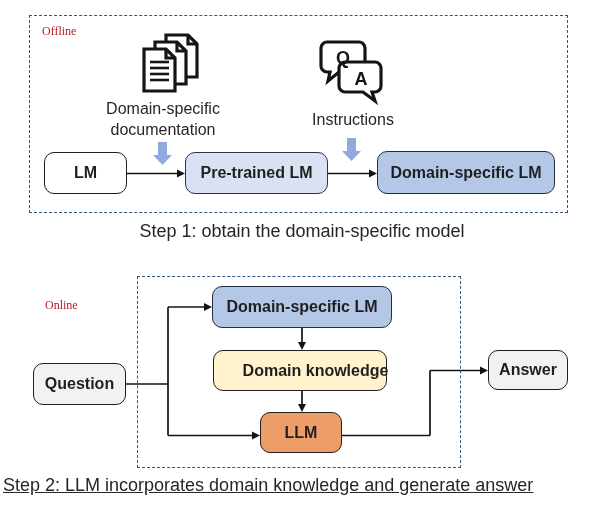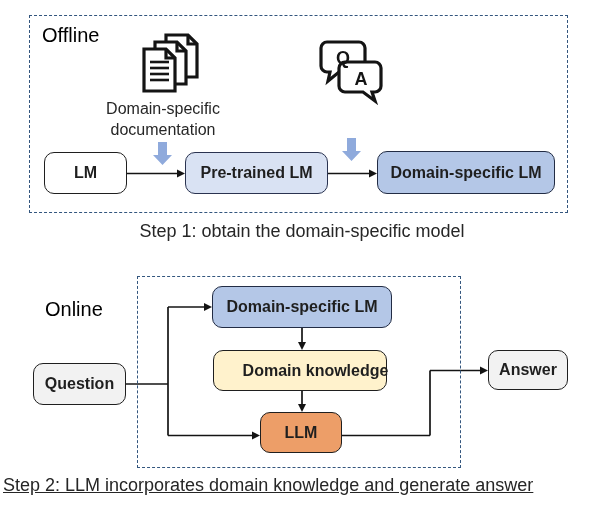--- a/index.html
+++ b/index.html
@@ -3,21 +3,21 @@
 <meta charset="utf-8">
 <style>
   html,body{margin:0;padding:0;background:#ffffff;}
   #canvas{
     position:relative;width:604px;height:514px;background:#ffffff;
     font-family:"Liberation Sans", sans-serif;color:#1f1f1f;overflow:hidden;
   }
   .dashed-panel{
     position:absolute;border:1.5px dashed #33567e;background:transparent;
   }
-  .mode-label{position:absolute;font-size:20px;color:#000000;}
+  .mode-label{position:absolute;font-size:12px;color:#b91c1c;font-family:Liberation Serif, serif;}
   .node{
     position:absolute;display:flex;align-items:center;justify-content:center;
     border:1.6px solid #1f1f1f;border-radius:10px;font-size:16px;color:#1f1f1f;
     box-sizing:border-box;background:#fff;text-align:center;white-space:nowrap;font-weight:bold;
   }
   .node.blue-light{background:#D9E2F3;border-color:#2a3350;}
   .node.blue{background:#B4C7E7;border-color:#222c44;}
   .node.yellow{background:#FFF2CC;border-color:#1f1f1f;padding-left:31px;}
   .node.orange{background:#ED9E68;border-color:#1f1f1f;}
   .node.gray{background:#F2F2F2;border-color:#1f1f1f;}
@@ -97,20 +97,21 @@
     <svg width="70" height="68" viewBox="0 0 70 68">
       <g stroke="#141414" stroke-width="3.2" fill="#ffffff">
         <path d="M10,4 h32 a6,6 0 0 1 6,6 v18 a6,6 0 0 1 -6,6 h-20 l-11,9 2,-9 h-3 a6,6 0 0 1 -6,-6 v-18 a6,6 0 0 1 6,-6 z"></path>
         <path d="M28,24 h30 a6,6 0 0 1 6,6 v18 a6,6 0 0 1 -6,6 h-3 l3,9 -12,-9 h-18 a6,6 0 0 1 -6,-6 v-18 a6,6 0 0 1 6,-6 z"></path>
       </g>
       <text x="26" y="26" text-anchor="middle" font-size="18" font-weight="600" fill="#141414">Q</text>
       <text x="44" y="47" text-anchor="middle" font-size="18" font-weight="600" fill="#141414">A</text>
     </svg>
   </div>
 
+  <div class="icon-label" style="left:303px;top:109px;width:100px;">Instructions</div>
 
   <div class="node" style="left:44px;top:152px;width:83px;height:42px;">LM</div>
 
   <div class="node blue-light" style="left:185px;top:152px;width:143px;height:42px;">Pre-trained LM</div>
 
   <div class="node blue" style="left:377px;top:151px;width:178px;height:43px;">Domain-specific LM</div>
 
   <div class="caption" style="left:0;top:221px;width:604px;text-align:center;">Step 1: obtain the domain-specific model</div>
 
   <div class="dashed-panel" style="left:137px;top:276px;width:322px;height:190px;"></div>

